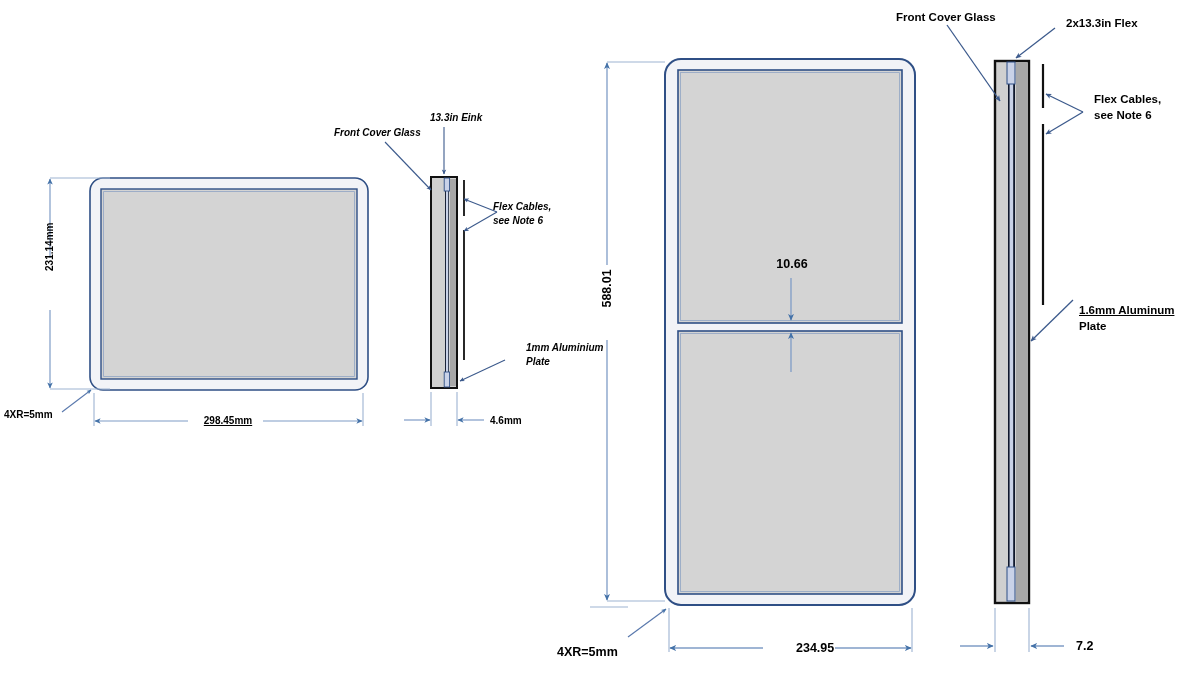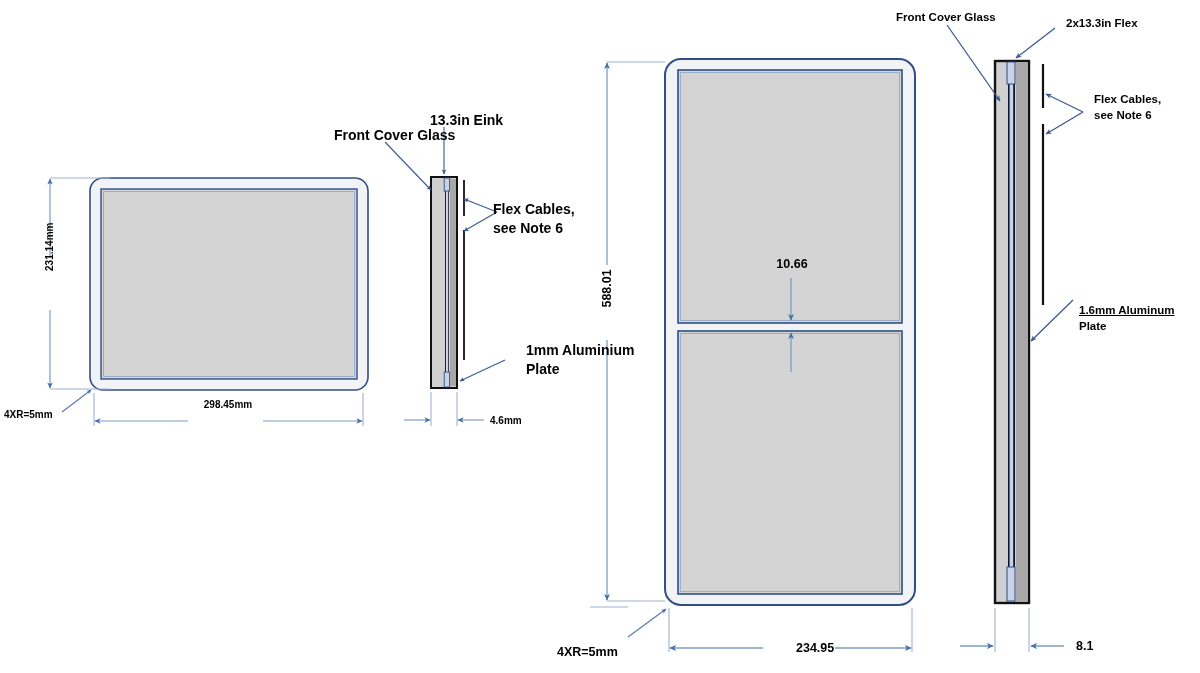--- a/index.html
+++ b/index.html
@@ -25,21 +25,21 @@
     height: 673px;
   }
   .lbl {
     position: absolute;
     font-family: "Liberation Sans", sans-serif;
     font-weight: bold;
     color: #000000;
     white-space: pre;
     line-height: 1.35;
   }
-  .lbl-sm { font-size: 14px; }
+  .lbl-sm { font-size: 10px; font-style: italic; }
   .lbl-md { font-size: 11.5px; }
   .lbl-dim-sm { font-size: 10px; }
   .lbl-dim-md { font-size: 12.5px; }
   .vert {
     transform-origin: 50% 50%;
     transform: rotate(-90deg);
   }
 </style>
 </head>
 <body>
@@ -183,21 +183,21 @@
     <g>
       <line x1="995" y1="608" x2="995" y2="652" stroke="#9db3d2" stroke-width="1.1"></line>
       <line x1="1029" y1="608" x2="1029" y2="652" stroke="#9db3d2" stroke-width="1.1"></line>
       <line x1="960" y1="646" x2="993" y2="646" stroke="#7f9cc6" stroke-width="1.3" marker-end="url(#ahBlue)"></line>
       <line x1="1064" y1="646" x2="1031" y2="646" stroke="#7f9cc6" stroke-width="1.3" marker-end="url(#ahBlue)"></line>
     </g>
   </svg>
 
   <div class="lbl lbl-dim-sm vert" style="left:10px; top:240px; width:80px; text-align:center;">231.14mm</div>
 
-  <div class="lbl lbl-dim-sm" style="left:183px; top:398px; width:90px; text-align:center;">298.45mm</div>
+  <div class="lbl lbl-dim-sm" style="left:183px; top:414px; width:90px; text-align:center;text-decoration:underline;">298.45mm</div>
 
   <div class="lbl lbl-dim-sm" style="left:4px; top:408px;">4XR=5mm</div>
 
   <div class="lbl lbl-sm" style="left:334px; top:126px;">Front Cover Glass</div>
 
   <div class="lbl lbl-sm" style="left:430px; top:111px;">13.3in Eink</div>
 
   <div style="position:absolute; left:493px; top:200px;">
     <div class="lbl lbl-sm" style="position:static;">Flex Cables,</div>
     <div class="lbl lbl-sm" style="position:static;">see Note 6</div>
@@ -225,15 +225,15 @@
   <div style="position:absolute; left:1094px; top:92px;">
     <div class="lbl lbl-md" style="position:static;">Flex Cables,</div>
     <div class="lbl lbl-md" style="position:static;">see Note 6</div>
   </div>
 
   <div style="position:absolute; left:1079px; top:303px;">
     <div class="lbl lbl-md" style="position:static;text-decoration:underline;">1.6mm Aluminum</div>
     <div class="lbl lbl-md" style="position:static;">Plate</div>
   </div>
 
-  <div class="lbl lbl-dim-md" style="left:1076px; top:638px;">8.1</div>
+  <div class="lbl lbl-dim-md" style="left:1076px; top:638px;">7.2</div>
 
 </div>
 
 </body></html>

